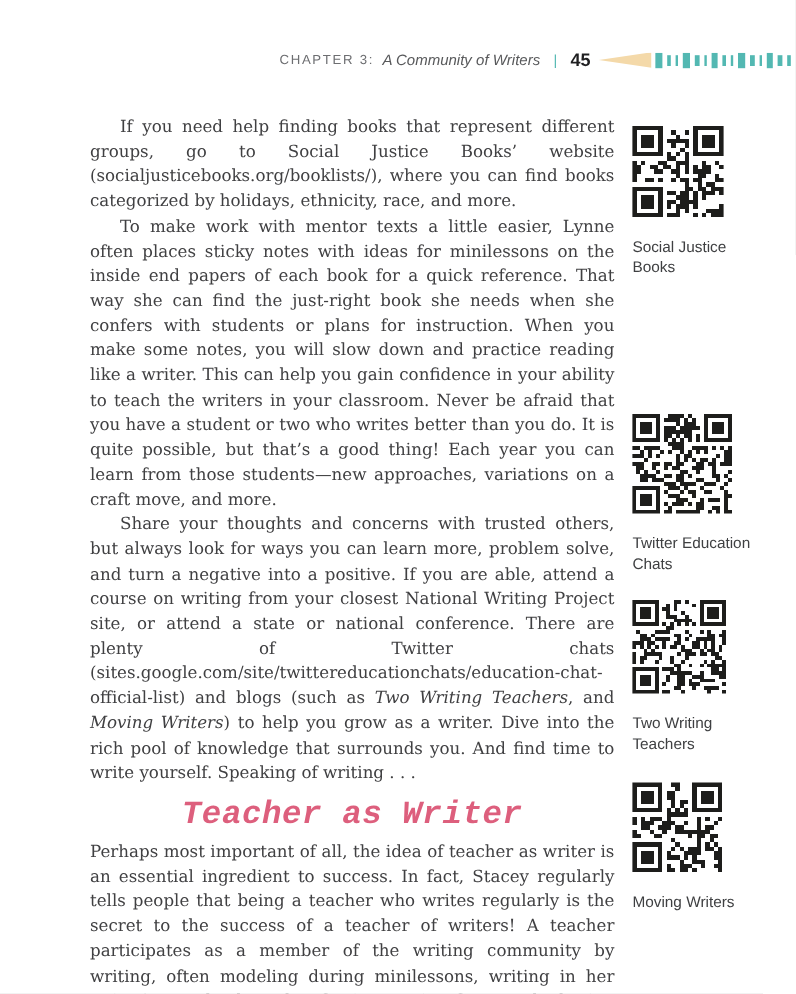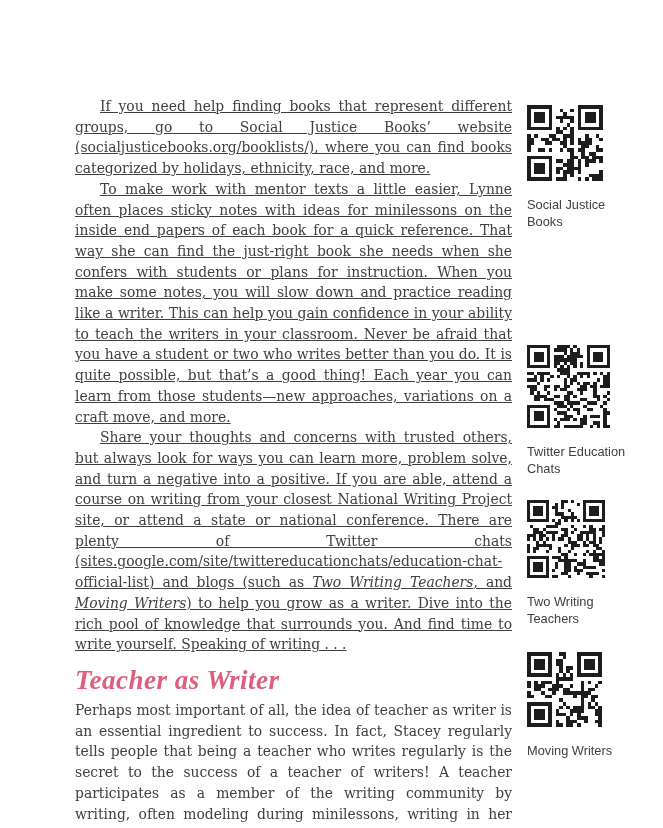--- a/index.html
+++ b/index.html
@@ -14,39 +14,63 @@
   .head-arrow{width:44px;height:13px;background:var(--tan);clip-path:polygon(0 50%,100% 0,100% 100%);flex:0 0 auto;}
   .head-dashes{display:flex;align-items:center;margin-left:3px;width:117px;overflow:hidden;flex:0 0 auto;}
   .head-dashes i{display:block;background:var(--teal);margin-right:4px;flex:0 0 auto;}
 
   
   .body-col{position:absolute;left:75px;top:96px;width:437px;
     font-family:"DejaVu Serif","Liberation Serif",serif;
     font-size:13.9px;line-height:20.7px;color:#404042;
     text-align:justify;hyphens:auto;overflow-wrap:anywhere;}
   .body-col p{margin:0;}
-  .body-col p.indent{text-indent:25px;text-decoration:underline;}
+  .body-col p.indent{text-indent:25px;}
   .body-col .it{font-style:italic;}
 
   .section-heading{margin:9px 0 4px 0;
-    font-family:Liberation Serif, serif;
+    font-family:Liberation Mono, monospace;
     font-style:italic;font-weight:bold;font-size:27px;line-height:32px;
-    color:var(--pink);letter-spacing:.5px;text-align:left;text-indent:0;}
+    color:var(--pink);letter-spacing:.5px;text-align:center;text-indent:0;}
 
   
   .qr-block{position:absolute;left:527px;width:116px;}
   .qr-code{display:block;}
   .qr-label{margin-top:12px;font-family:"Liberation Sans",sans-serif;
     font-size:12.8px;line-height:16.5px;color:#3f4042;text-align:left;}
 </style>
 </head>
 <body>
 
 <div class="page">
 
+  <div class="running-head">
+    <span class="chapter-label">CHAPTER 3:</span>
+    <span class="chapter-title">A Community of Writers</span>
+    <span class="head-divider">|</span>
+    <span class="page-number">45</span>
+    <span class="head-arrow"></span>
+    <span class="head-dashes">
+        <i style="width: 6px; height: 13px;"></i>
+        <i style="width: 3px; height: 9px;"></i>
+        <i style="width: 2px; height: 9px;"></i>
+        <i style="width: 6px; height: 13px;"></i>
+        <i style="width: 4px; height: 9px;"></i>
+        <i style="width: 2px; height: 9px;"></i>
+        <i style="width: 5px; height: 13px;"></i>
+        <i style="width: 3px; height: 9px;"></i>
+        <i style="width: 2px; height: 9px;"></i>
+        <i style="width: 6px; height: 13px;"></i>
+        <i style="width: 4px; height: 9px;"></i>
+        <i style="width: 2px; height: 9px;"></i>
+        <i style="width: 5px; height: 13px;"></i>
+        <i style="width: 4px; height: 9px;"></i>
+        <i style="width: 3px; height: 9px;"></i>
+      </span>
+  </div>
 
   <div class="body-col">
     <p class="para indent"><span>If you need help finding books that represent different groups, go to Social Justice Books’ website (socialjusticebooks.org/booklists/), where you can find books categorized by holidays, ethnicity, race, and more.</span></p>
     <p class="para indent"><span>To make work with mentor texts a little easier, Lynne often places sticky notes with ideas for minilessons on the inside end papers of each book for a quick reference. That way she can find the just-right book she needs when she confers with students or plans for instruction. When you make some notes, you will slow down and practice reading like a writer. This can help you gain confidence in your ability to teach the writers in your classroom. Never be afraid that you have a student or two who writes better than you do. It is quite possible, but that’s a good thing! Each year you can learn from those students—new approaches, variations on a craft move, and more.</span></p>
     <p class="para indent"><span>Share your thoughts and concerns with trusted others, but always look for ways you can learn more, problem solve, and turn a negative into a positive. If you are able, attend a course on writing from your closest National Writing Project site, or attend a state or national conference. There are plenty of Twitter chats (sites.google.com/site/twittereducationchats/education-chat-official-list) and blogs (such as </span><span class="it">Two Writing Teachers</span><span>, and </span><span class="it">Moving Writers</span><span>) to help you grow as a writer. Dive into the rich pool of knowledge that surrounds you. And find time to write yourself. Speaking of writing . . .</span></p>
     <h2 class="section-heading">Teacher as Writer</h2>
     <p class="para"><span>Perhaps most important of all, the idea of teacher as writer is an essential ingredient to success. In fact, Stacey regularly tells people that being a teacher who writes regularly is the secret to the success of a teacher of writers! A teacher participates as a member of the writing community by writing, often modeling during minilessons, writing in her writer’s notebook and referring to it often, and sharing examples of the kinds of writing she does outside the classroom. When you share parts of a letter you are going to send to a friend, a card you created for a birthday, or a post on your blog, you are lifting the level of writing workshop by becoming</span></p>
   </div>
 
   <div class="qr-block" style="top: 345px;">

